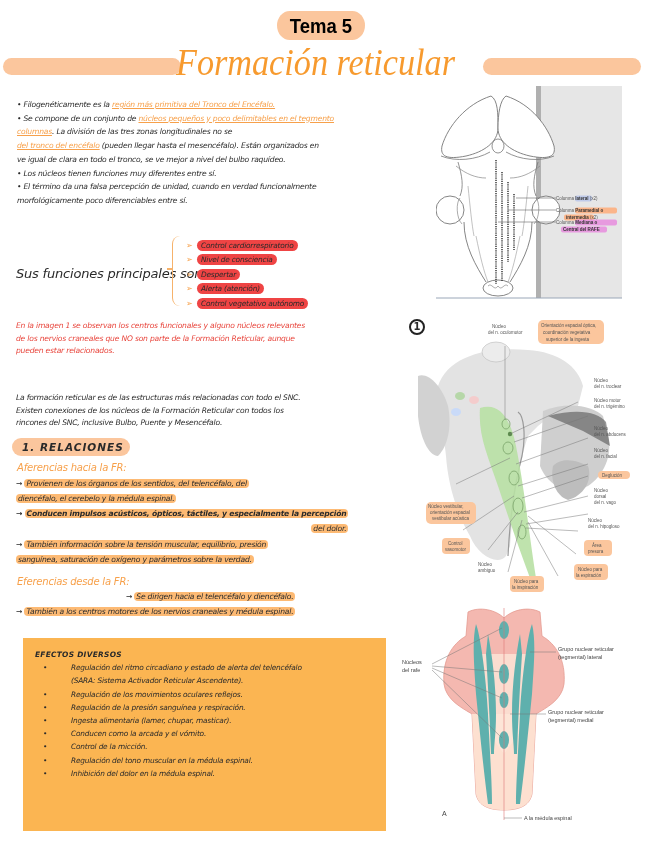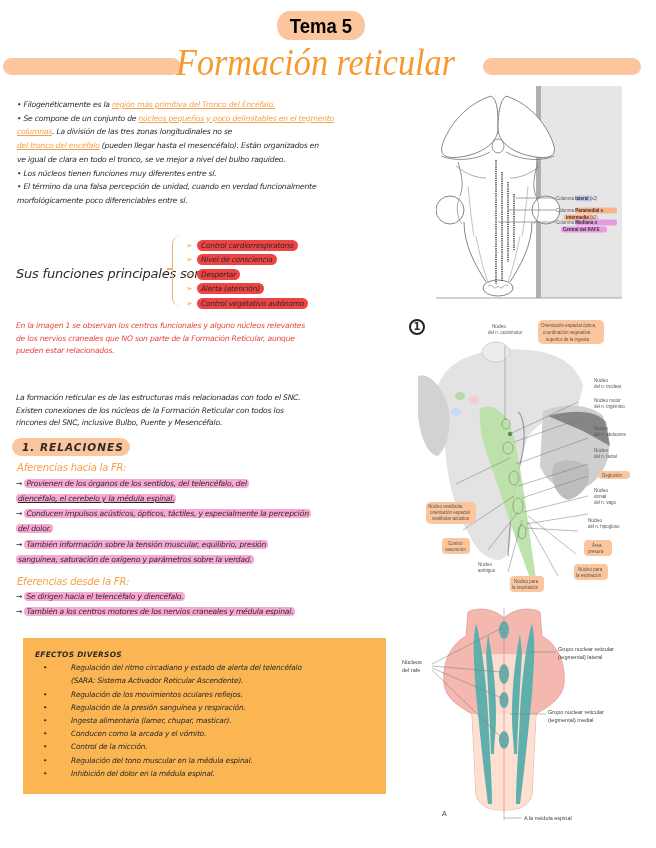--- a/index.html
+++ b/index.html
@@ -31,24 +31,24 @@
 
   
   .red-note { position: absolute; left: 16px; top: 320px; font-size: 7.6px; line-height: 12.5px; color: #e8453c; white-space: nowrap; }
   .snc { position: absolute; left: 16px; top: 392px; font-size: 7.6px; line-height: 12.5px; white-space: nowrap; }
 
   
   .section-pill { position: absolute; left: 12px; top: 438px; width: 118px; height: 18px; background: #fbc69d; border-radius: 9px; font-size: 10.5px; letter-spacing: 1px; line-height: 18px; padding-left: 10px; font-weight: bold; white-space: nowrap; }
   .subhead { position: absolute; left: 17px; font-size: 10px; color: #f7a04a; }
   .rel-lines { position: absolute; left: 16px; font-size: 7.6px; line-height: 13.5px; }
   .rel-lines .ln { white-space: nowrap; }
-  .hl { background: #f9a8d4; border-radius: 4px; padding: 0 2px; }
-
-  
-  .efectos { position: absolute; left: 23px; top: 638px; width: 363px; height: 156px; background: #fbb552; padding: 10px 12px; font-size: 7.4px; line-height: 13.2px; }
+  .hl { background: #fdba74; border-radius: 4px; padding: 0 2px; }
+
+  
+  .efectos { position: absolute; left: 23px; top: 638px; width: 363px; height: 193px; background: #fbb552; padding: 10px 12px; font-size: 7.4px; line-height: 13.2px; }
   .efectos .head { font-weight: bold; letter-spacing: 0.3px; }
   .efectos ul { list-style: none; }
   .efectos li { position: relative; padding-left: 36px; white-space: nowrap; }
   .efectos li::before { content: "•"; position: absolute; left: 8px; }
 
   
   .fig { position: absolute; }
   .fig svg { display: block; }
   .label-small { font-family: "Liberation Sans", sans-serif; font-size: 4.5px; fill: #555; }
   .label-mid { font-family: "Liberation Sans", sans-serif; font-size: 5.5px; fill: #444; }
@@ -107,30 +107,30 @@
 <div class="snc hand" data-name="snc-note">
   <div>La formación reticular es de las estructuras más relacionadas con todo el SNC.</div>
   <div>Existen conexiones de los núcleos de la Formación Reticular con todos los</div>
   <div>rincones del SNC, inclusive Bulbo, Puente y Mesencéfalo.</div>
 </div>
 
 <div class="section-pill hand" data-name="section-heading">1.  RELACIONES</div>
 <div class="subhead hand" style="top:462px;" data-name="aferencias-heading">Aferencias hacia la FR:</div>
 <div class="rel-lines hand" style="top:477px;" data-name="aferencias-list">
   <div class="ln" style="height:15px;"><span>→ </span><span class="hl">Provienen de los órganos de los sentidos, del telencéfalo, del</span></div>
-  <div class="ln" style="height:15px;text-decoration:underline;"><span class="hl">diencéfalo, el cerebelo y la médula espinal.</span></div>
-  <div class="ln" style="height:15px;"><span>→ </span><span class="hl">Conducen impulsos acústicos, ópticos, táctiles, y especialmente la percepción</span></div>
-  <div class="ln" style="height:16px;"><span class="hl">del dolor.</span></div>
+  <div class="ln" style="height:15px;"><span class="hl">diencéfalo, el cerebelo y la médula espinal.</span></div>
+  <div class="ln" style="height:15px;font-weight:bold;"><span>→ </span><span class="hl">Conducen impulsos acústicos, ópticos, táctiles, y especialmente la percepción</span></div>
+  <div class="ln" style="height:16px;text-align:right;"><span class="hl">del dolor.</span></div>
   <div class="ln" style="height:15px;"><span>→ </span><span class="hl">También información sobre la tensión muscular, equilibrio, presión</span></div>
   <div class="ln" style="height:15px;"><span class="hl">sanguínea, saturación de oxígeno y parámetros sobre la verdad.</span></div>
 </div>
 
 <div class="subhead hand" style="top:576px;" data-name="eferencias-heading">Eferencias desde la FR:</div>
 <div class="rel-lines hand" style="top:590px;" data-name="eferencias-list">
-  <div class="ln" style="height:15px;"><span>→ </span><span class="hl">Se dirigen hacia el telencéfalo y diencéfalo.</span></div>
+  <div class="ln" style="height:15px;text-align:right;"><span>→ </span><span class="hl">Se dirigen hacia el telencéfalo y diencéfalo.</span></div>
   <div class="ln" style="height:15px;"><span>→ </span><span class="hl">También a los centros motores de los nervios craneales y médula espinal.</span></div>
 </div>
 
 <div class="efectos hand" data-name="efectos-box">
   <div class="head" data-name="efectos-heading">EFECTOS DIVERSOS</div>
   <ul data-name="efectos-list">
     <li data-name="list-item">Regulación del ritmo circadiano y estado de alerta del telencéfalo</li>
     <li data-name="list-item" style="padding-left:36px;"><span style="position:relative;left:0;">(SARA: Sistema Activador Reticular Ascendente).</span></li>
     <li data-name="list-item">Regulación de los movimientos oculares reflejos.</li>
     <li data-name="list-item">Regulación de la presión sanguínea y respiración.</li>

